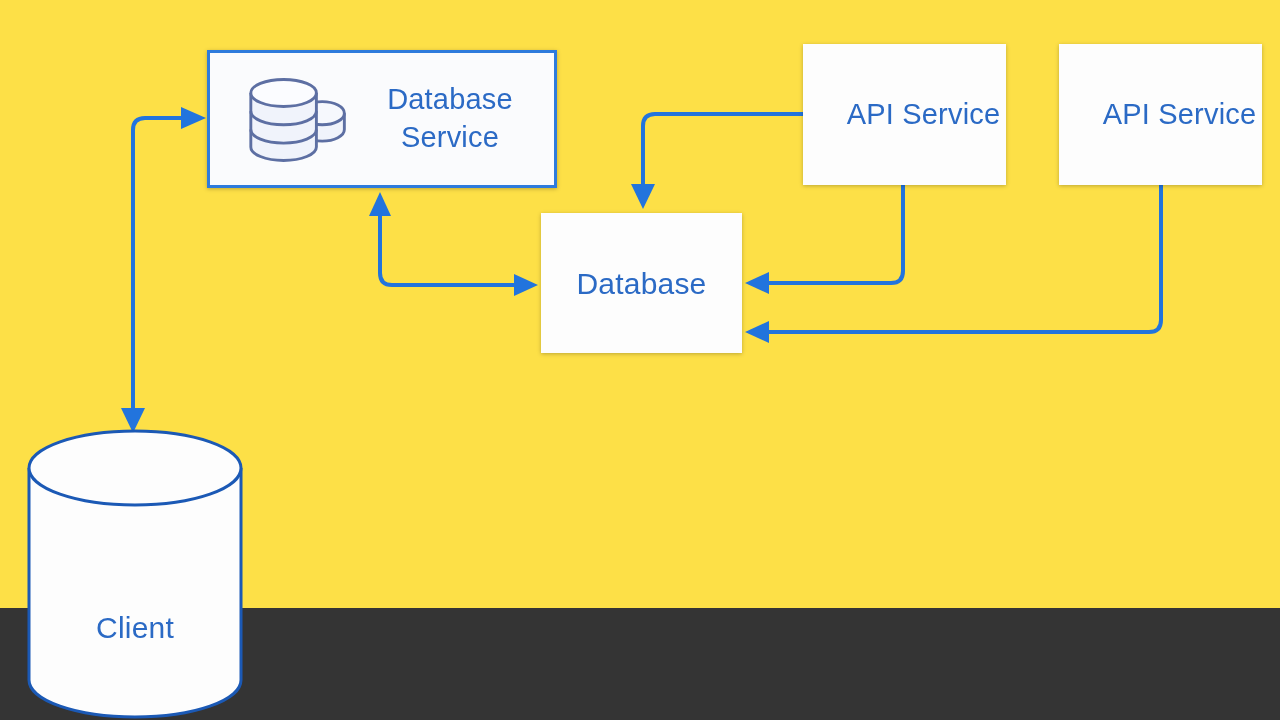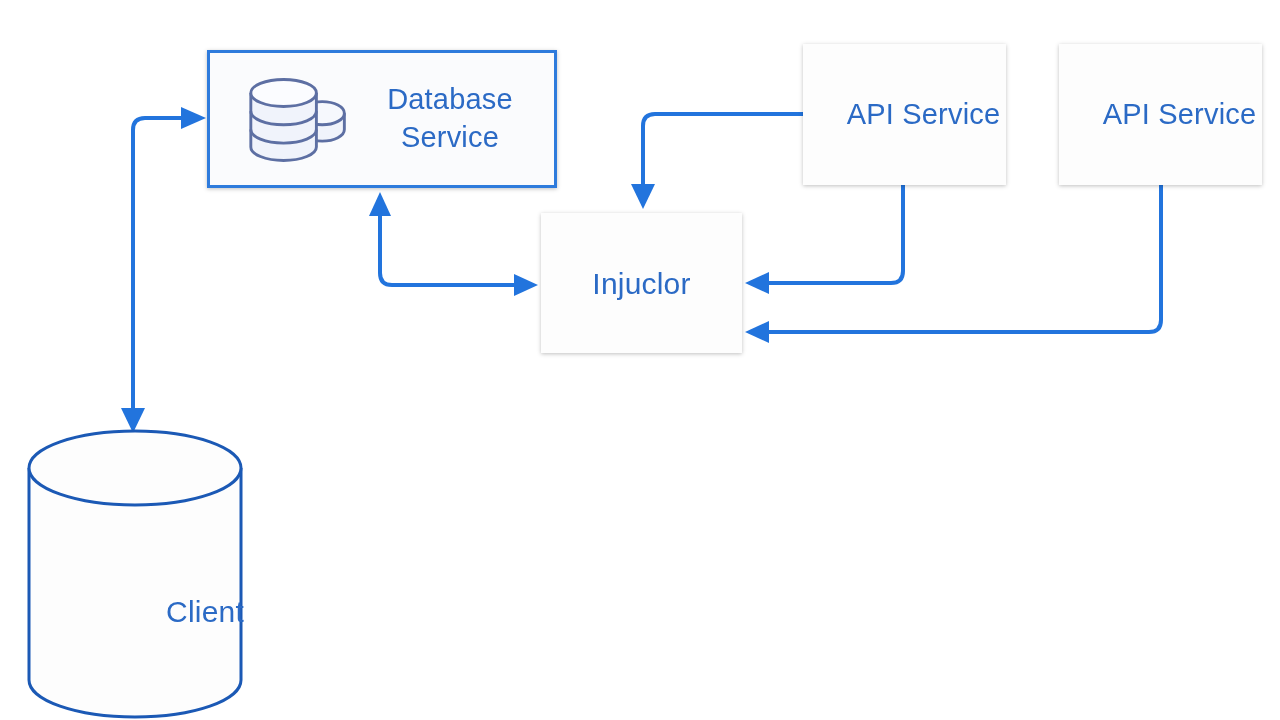--- a/index.html
+++ b/index.html
@@ -2,22 +2,22 @@
 <html><head>
 <meta charset="utf-8">
 <style>
   html, body { margin: 0; padding: 0; }
   body {
     width: 1280px; height: 720px; overflow: hidden;
     font-family: "Liberation Sans", sans-serif;
     background: #343434;
   }
   #stage {
-    position: relative; width: 1280px; height: 720px;
-    background: #ffffff;
+    position: relative; width: 1280px; height: 608px;
+    background: #fde047;
   }
   #connectors { position: absolute; left: 0; top: 0; }
   .conn { fill: none; stroke: #2274dd; stroke-width: 4; }
   .arrowhead { fill: #2274dd; stroke: none; }
 
   .node { position: absolute; box-sizing: border-box; background: #fdfdfd; }
   .node-label {
     color: #2b6ac5; font-size: 29px; line-height: 1.3;
     text-align: center; letter-spacing: 0.2px;
   }
@@ -44,23 +44,22 @@
     left: 541px; top: 213px; width: 201px; height: 140px;
     display: flex; align-items: center; justify-content: center;
     box-shadow: 0 1px 4px rgba(0,0,0,0.25);
   }
   .injuclor-box .node-label { font-size: 30px; }
 
   .client {
     position: absolute; left: 26px; top: 428px; width: 218px; height: 292px;
   }
   .client-label {
-    position: absolute; left: 0; top: 164px; width: 218px;
+    position: absolute; left: 0; top: 180px; width: 218px;
     font-size: 30px;
-    text-align: right;
   }
 </style>
 </head>
 <body>
 
 <div id="stage">
 
   <svg id="connectors" width="1280" height="720" viewBox="0 0 1280 720">
 
     <g>
@@ -106,21 +105,21 @@
   </div>
 
   <div class="node api-box api1">
     <div class="node-label">API Service</div>
   </div>
   <div class="node api-box api2">
     <div class="node-label">API Service</div>
   </div>
 
   <div class="node injuclor-box">
-    <div class="node-label">Injuclor</div>
+    <div class="node-label">Database</div>
   </div>
 
   <div class="client">
     <svg width="218" height="292" viewBox="0 0 218 292">
       <path d="M 3 40 L 3 252 A 106 37 0 0 0 215 252 L 215 40" fill="#fdfdfd" stroke="#1b59b5" stroke-width="3"></path>
       <ellipse cx="109" cy="40" rx="106" ry="37" fill="#fdfdfd" stroke="#1b59b5" stroke-width="3"></ellipse>
     </svg>
     <div class="node-label client-label">Client</div>
   </div>
 

